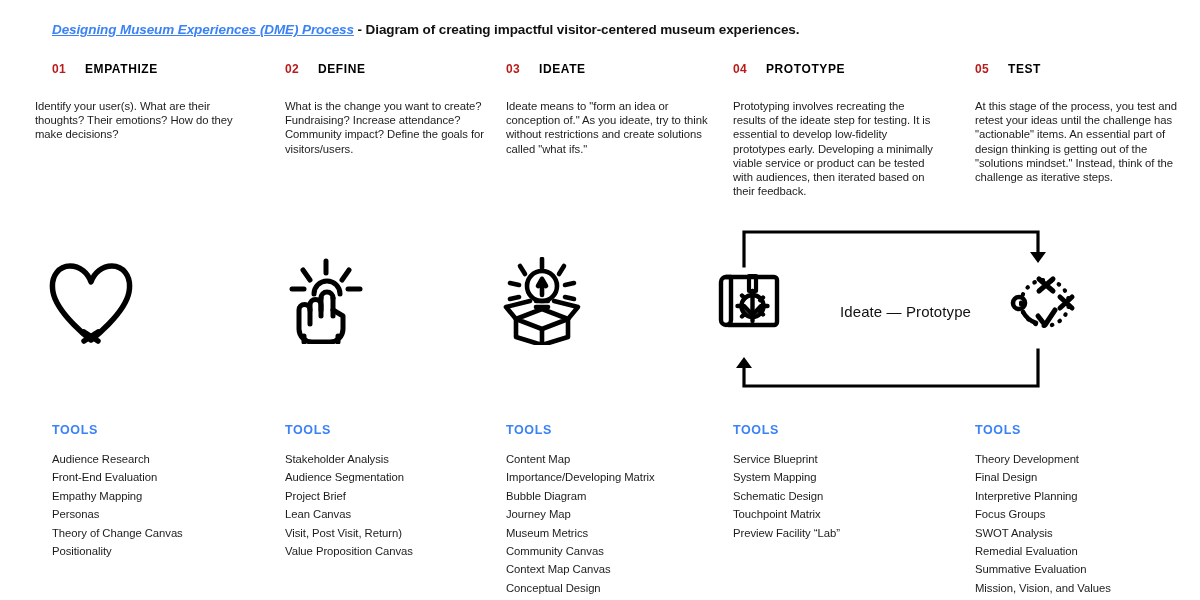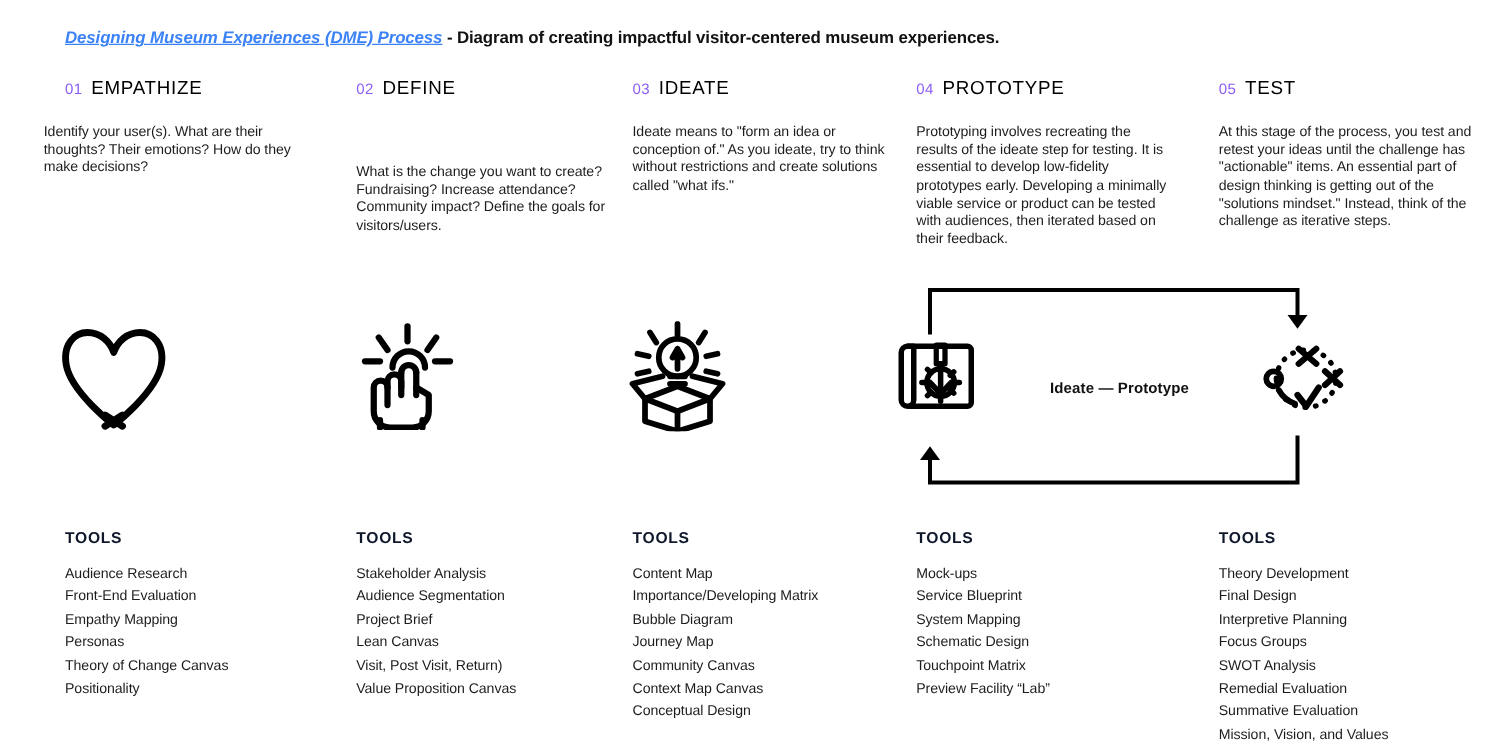--- a/index.html
+++ b/index.html
@@ -51,31 +51,31 @@
   .col-0 { left: 52px; }
 
   
   .step-head {
     position: absolute;
     top: 62px;
     font-size: 12.5px;
     white-space: nowrap;
   }
   .step-head .num {
-    color: #8b5cf6;
-    font-weight: normal;
+    color: #b91c1c;
+    font-weight: bold;
     font-size: 12px;
     letter-spacing: 0.3px;
   }
   .step-head .name {
     color: #000000;
-    font-weight: normal;
-    font-size: 15px;
+    font-weight: bold;
+    font-size: 12px;
     letter-spacing: 0.6px;
-    margin-left: 7px;
+    margin-left: 19px;
   }
 
   
   .step-desc {
     position: absolute;
     top: 99px;
     width: 205px;
     font-size: 11.3px;
     line-height: 14.2px;
     color: #1c1c1c;
@@ -96,35 +96,35 @@
     position: absolute;
     left: 726px;
     top: 222px;
     width: 340px;
     height: 175px;
   }
   #cycle-label {
     position: absolute;
     left: 840px;
     top: 303px;
-    font-size: 12px;
-    font-weight: bold;
+    font-size: 15px;
+    font-weight: normal;
     color: #111111;
     letter-spacing: 0.1px;
     white-space: nowrap;
   }
 
   
   .tools-head {
     position: absolute;
     top: 423px;
     font-size: 12.5px;
     font-weight: bold;
     letter-spacing: 0.6px;
-    color: #0f172a;
+    color: #3b82f6;
   }
   .tools-list {
     position: absolute;
     top: 450px;
     width: 210px;
     list-style: none;
     margin: 0;
     padding: 0;
   }
   .tools-list li {
@@ -153,21 +153,21 @@
     <span class="num">03</span><span class="name">IDEATE</span>
   </div>
   <div class="step-head" style="left:733px;">
     <span class="num">04</span><span class="name">PROTOTYPE</span>
   </div>
   <div class="step-head" style="left:975px;">
     <span class="num">05</span><span class="name">TEST</span>
   </div>
 
   <div class="step-desc" style="left:35px;">Identify your user(s). What are their thoughts? Their emotions? How do they make decisions?</div>
-  <div class="step-desc" style="left:285px;margin-top:32px;">What is the change you want to create? Fundraising? Increase attendance? Community impact? Define the goals for visitors/users.</div>
+  <div class="step-desc" style="left:285px;">What is the change you want to create? Fundraising? Increase attendance? Community impact? Define the goals for visitors/users.</div>
   <div class="step-desc" style="left:506px;">Ideate means to "form an idea or conception of." As you ideate, try to think without restrictions and create solutions called "what ifs."</div>
   <div class="step-desc" style="left:733px;">Prototyping involves recreating the results of the ideate step for testing. It is essential to develop low-fidelity prototypes early. Developing a minimally viable service or product can be tested with audiences, then iterated based on their feedback.</div>
   <div class="step-desc" style="left:975px;">At this stage of the process, you test and retest your ideas until the challenge has "actionable" items. An essential part of design thinking is getting out of the "solutions mindset." Instead, think of the challenge as iterative steps.</div>
 
   <div class="icon-slot" style="left:48px;top:262px;">
     <svg width="86" height="82" viewBox="0 0 86 82" fill="none" stroke="#000" stroke-width="5.5" stroke-linecap="round" stroke-linejoin="round">
       <path d="M43 78 C43 78 9 52 5 30 C2 13 12 4 22 4 C32 4 40 11 43 20 C46 11 54 4 64 4 C74 4 84 13 81 30 C77 52 43 78 43 78 Z"></path>
       <path d="M36 70 L50 79 M50 70 L36 79"></path>
     </svg>
   </div>
@@ -284,26 +284,26 @@
       <li>Project Brief</li>
       <li>Lean Canvas</li>
       <li>Visit, Post Visit, Return)</li>
       <li>Value Proposition Canvas</li>
     </ul>
   <ul class="tools-list" style="left:506px;">
       <li>Content Map</li>
       <li>Importance/Developing Matrix</li>
       <li>Bubble Diagram</li>
       <li>Journey Map</li>
+      <li>Museum Metrics</li>
       <li>Community Canvas</li>
       <li>Context Map Canvas</li>
       <li>Conceptual Design</li>
     </ul>
   <ul class="tools-list" style="left:733px;">
-      <li>Mock-ups</li>
       <li>Service Blueprint</li>
       <li>System Mapping</li>
       <li>Schematic Design</li>
       <li>Touchpoint Matrix</li>
       <li>Preview Facility “Lab”</li>
     </ul>
   <ul class="tools-list" style="left:975px;">
       <li>Theory Development</li>
       <li>Final Design</li>
       <li>Interpretive Planning</li>

